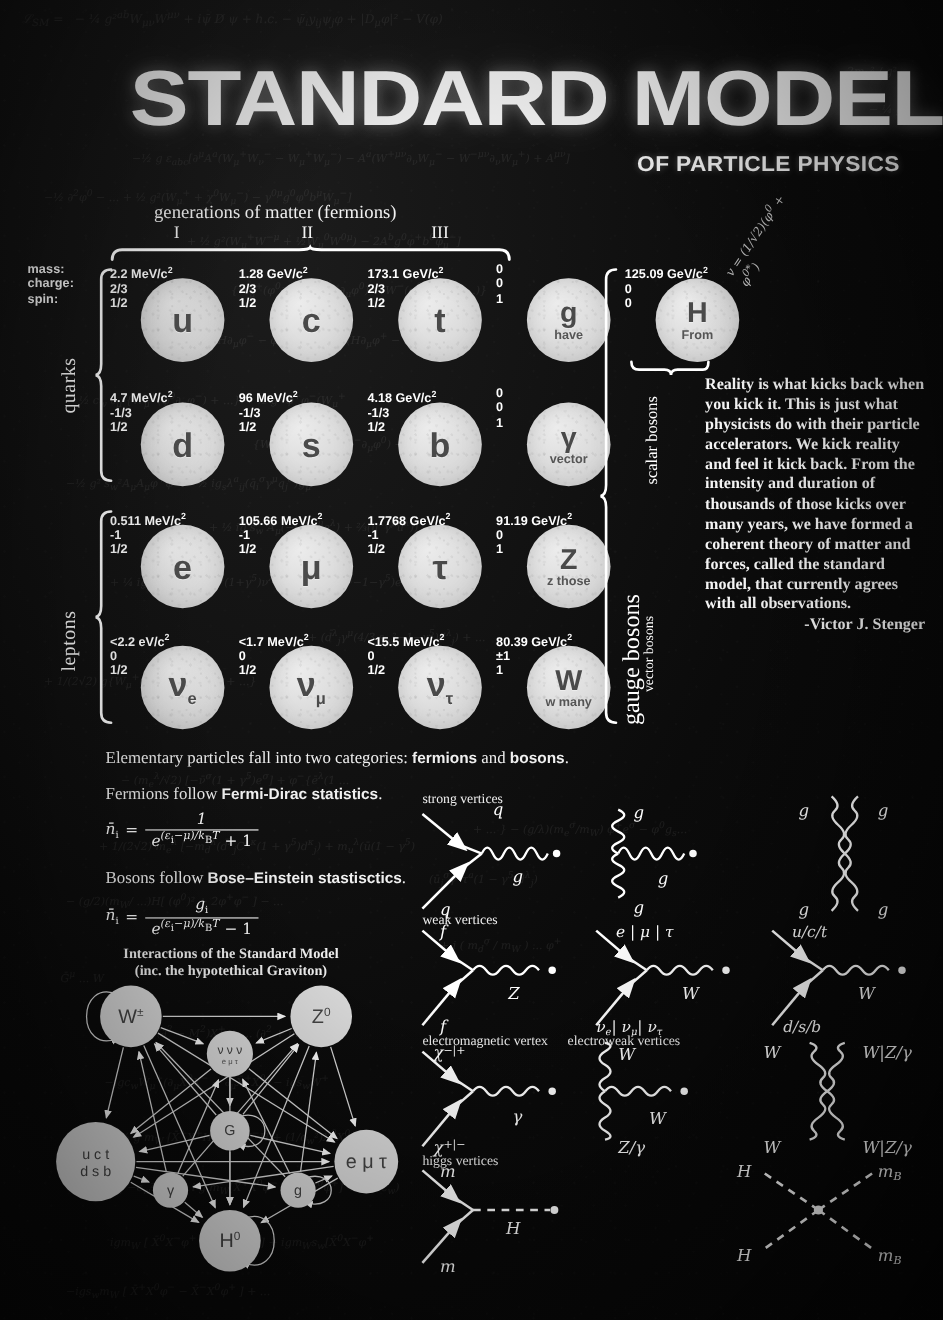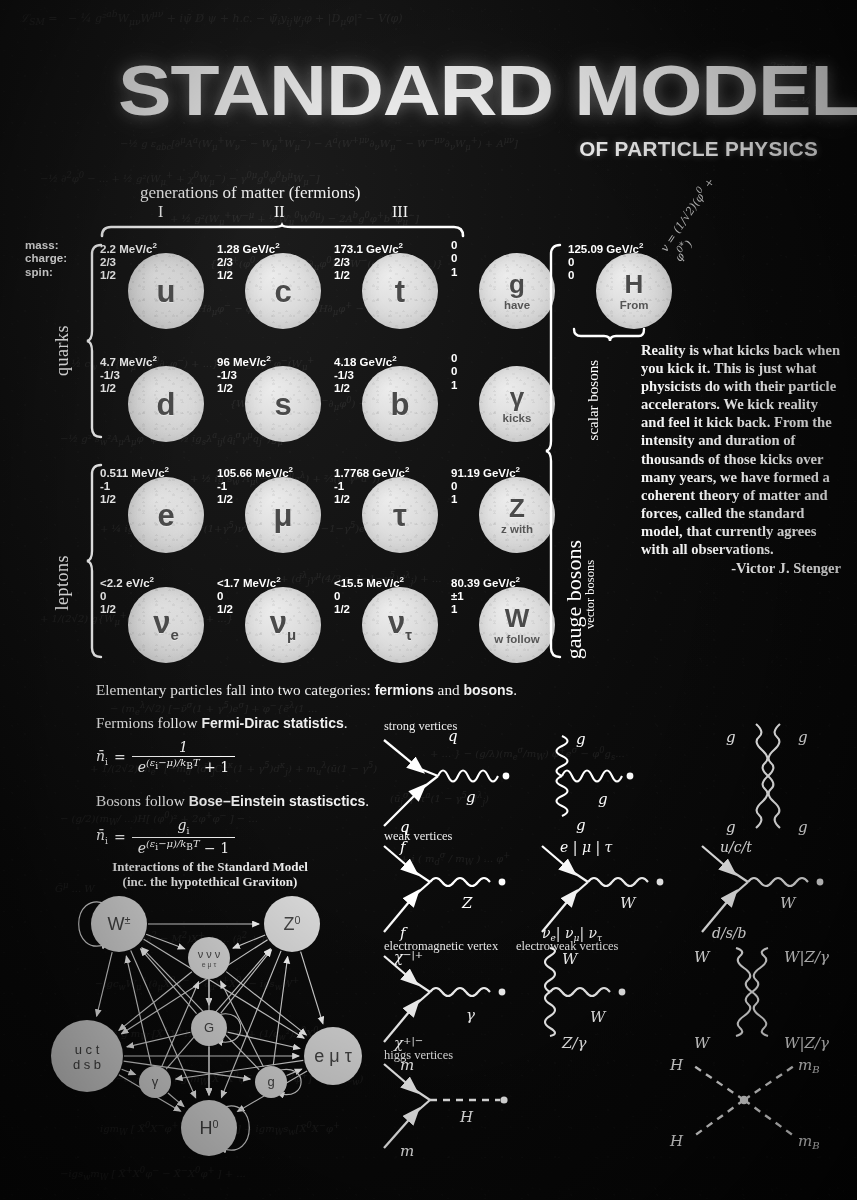--- a/index.html
+++ b/index.html
@@ -250,21 +250,21 @@
         </div>
       </div>
       <div class="cell" style="left: 451px; top: 352px;">
         <div class="stats">
           <div>0</div>
           <div>0</div>
           <div>1</div>
         </div>
         <div class="disc">
           <div class="sym small">γ</div>
-          <div class="nm">kicks</div>
+          <div class="nm">vector</div>
         </div>
       </div>
       <div class="cell" style="left: 100px; top: 463px;">
         <div class="stats">
           <div>0.511 MeV/c<sup>2</sup></div>
           <div>-1</div>
           <div>1/2</div>
         </div>
         <div class="disc">
           <div class="sym">e</div>
@@ -291,21 +291,21 @@
         </div>
       </div>
       <div class="cell" style="left: 451px; top: 463px;">
         <div class="stats">
           <div>91.19 GeV/c<sup>2</sup></div>
           <div>0</div>
           <div>1</div>
         </div>
         <div class="disc">
           <div class="sym small">Z</div>
-          <div class="nm">z with</div>
+          <div class="nm">z those</div>
         </div>
       </div>
       <div class="cell" style="left: 100px; top: 573px;">
         <div class="stats">
           <div>&lt;2.2 eV/c<sup>2</sup></div>
           <div>0</div>
           <div>1/2</div>
         </div>
         <div class="disc">
           <div class="sym">ν<span class="sb">e</span></div>
@@ -332,21 +332,21 @@
         </div>
       </div>
       <div class="cell" style="left: 451px; top: 573px;">
         <div class="stats">
           <div>80.39 GeV/c<sup>2</sup></div>
           <div>±1</div>
           <div>1</div>
         </div>
         <div class="disc">
           <div class="sym small">W</div>
-          <div class="nm">w follow</div>
+          <div class="nm">w many</div>
         </div>
       </div>
     </div>
 
   <svg style="position:absolute;left:86px;top:243px;" width="18" height="196">
     <path class="wire" stroke-width="2.4" stroke-linecap="round" d="M15,2 Q6,2 6,11 L6,88 Q6,97 1,98 Q6,99 6,108 L6,185 Q6,194 15,194"></path>
   </svg>
   <svg style="position:absolute;left:86px;top:463px;" width="18" height="196">
     <path class="wire" stroke-width="2.4" stroke-linecap="round" d="M15,2 Q6,2 6,11 L6,88 Q6,97 1,98 Q6,99 6,108 L6,185 Q6,194 15,194"></path>
   </svg>

